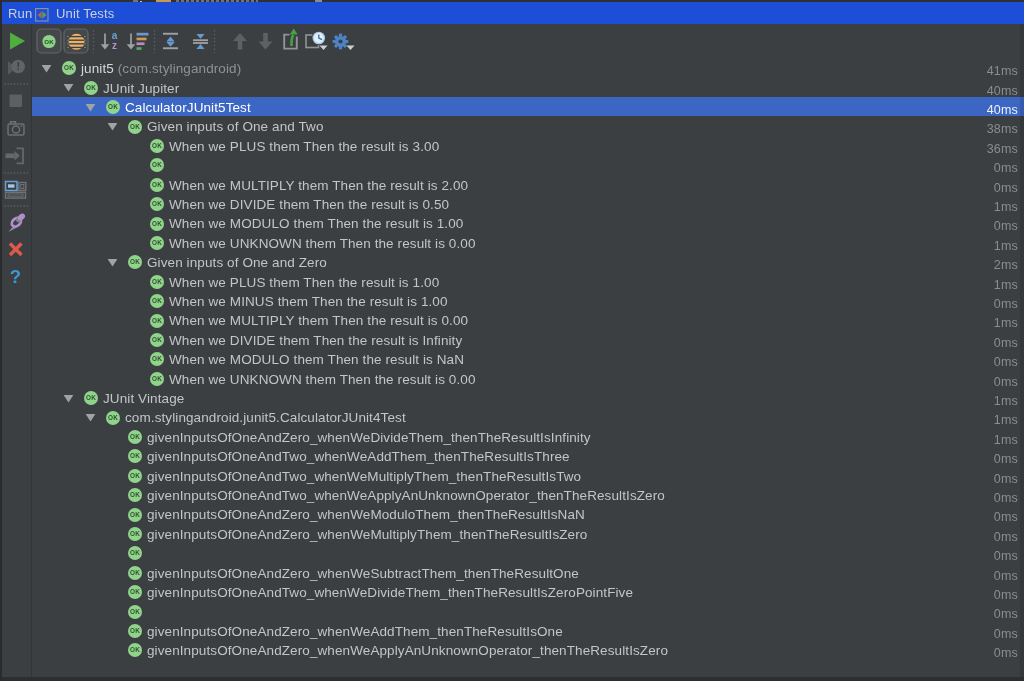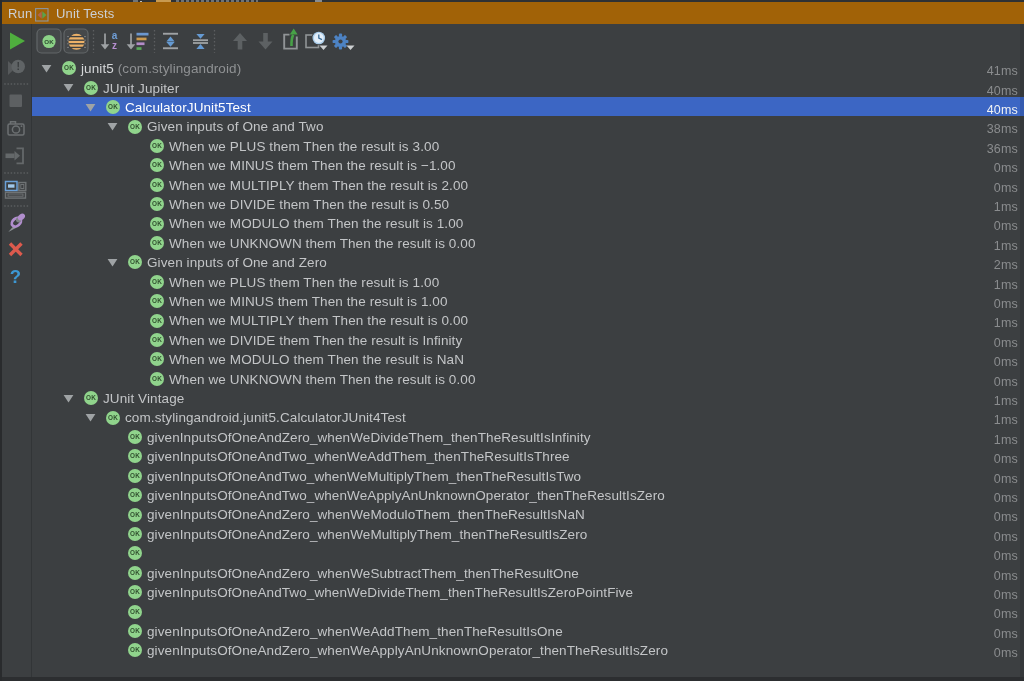--- a/index.html
+++ b/index.html
@@ -1,18 +1,18 @@
 <!DOCTYPE html>
 <html><head><meta charset="utf-8"><style>
 *{margin:0;padding:0;box-sizing:border-box}
 html,body{width:1024px;height:681px;overflow:hidden;background:#3c3f41;
 font-family:"Liberation Sans",sans-serif;-webkit-font-smoothing:antialiased}
 .abs{position:absolute}
 #topstrip{position:absolute;left:0;top:0;width:1024px;height:2.5px;background:#2e3134}
-#header{position:absolute;left:0;top:2px;width:1024px;height:22px;background:#a16207}
+#header{position:absolute;left:0;top:2px;width:1024px;height:22px;background:#1d4ed8}
 #header .t{position:absolute;top:4.4px;font-size:13px;color:#ccd0d6;letter-spacing:0.15px}
 #sidebar-svg{position:absolute;left:0;top:24px}
 #vline{position:absolute;left:30.5px;top:24px;width:1.5px;height:653px;background:#323537}
 #leftedge{position:absolute;left:0;top:0;width:1.5px;height:681px;background:#292b2d}
 #toolbar-svg{position:absolute;left:0;top:24px}
 #bottomstrip{position:absolute;left:0;top:677px;width:1024px;height:4px;background:#2c2e30}
 #rightshade{position:absolute;left:1020px;top:24px;width:4px;height:653px;background:rgba(0,0,0,0.10)}
 .row{position:absolute;left:32px;width:992px;height:19.4px;font-size:13.5px;letter-spacing:0.1px}
 .row.sel{background:#3c66c4;left:32px}
 .tri{position:absolute;top:5.9px}
@@ -57,21 +57,20 @@
     <span class="nm" style="left:115px">Given inputs of One and Two</span>
     <span class="ms">38ms</span>
   </div>
 <div class="row" style="top:135.8px">
     <span class="ok" style="left:118px">OK</span>
     <span class="nm" style="left:137px">When we PLUS them Then the result is 3.00</span>
     <span class="ms">36ms</span>
   </div>
 <div class="row" style="top:155.2px">
     <span class="ok" style="left:118px">OK</span>
-    <span class="nm" style="left:137px">When we MINUS them Then the result is −1.00</span>
     <span class="ms">0ms</span>
   </div>
 <div class="row" style="top:174.6px">
     <span class="ok" style="left:118px">OK</span>
     <span class="nm" style="left:137px">When we MULTIPLY them Then the result is 2.00</span>
     <span class="ms">0ms</span>
   </div>
 <div class="row" style="top:194.0px">
     <span class="ok" style="left:118px">OK</span>
     <span class="nm" style="left:137px">When we DIVIDE them Then the result is 0.50</span>

